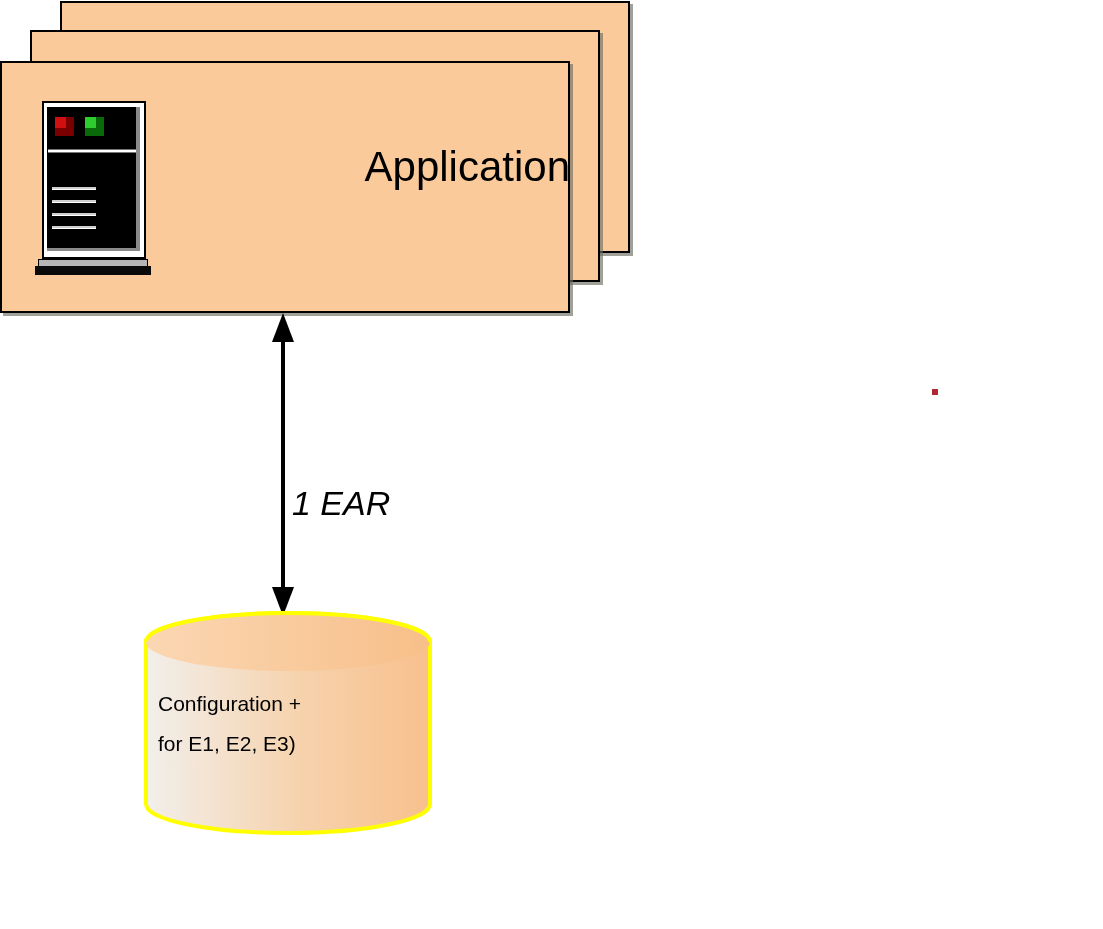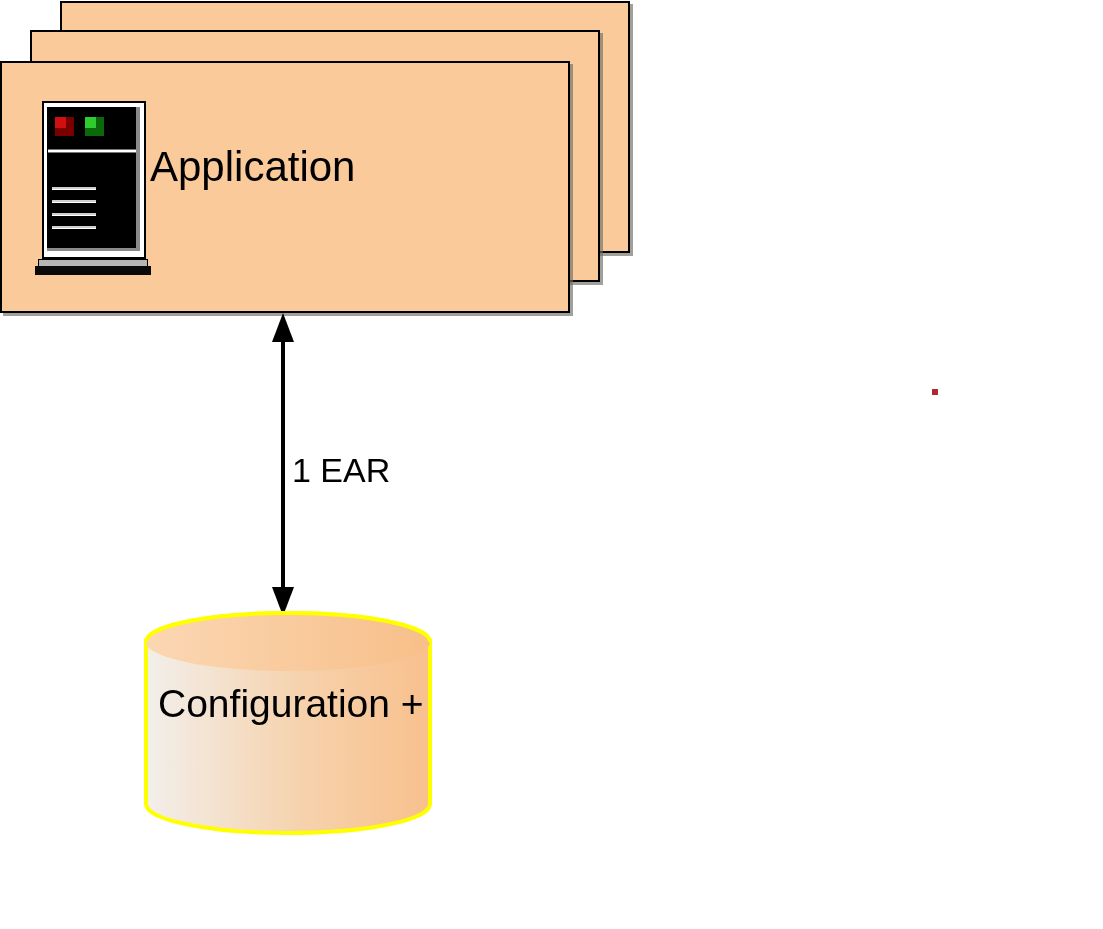--- a/index.html
+++ b/index.html
@@ -28,23 +28,23 @@
   .led-red .hot{background:#D01010;}
   .led-green .hot{background:#2ECC2E;}
   .srv-divider{left:48px;top:149px;width:88px;height:4px;
                background:#fff;border-top:1px solid #777;border-bottom:1px solid #777;box-sizing:border-box;}
   .srv-vent{left:52px;width:44px;height:2px;background:#cfcfcf;border-bottom:1px solid #fff;}
   .vent-1{top:187px;} .vent-2{top:200px;} .vent-3{top:213px;} .vent-4{top:226px;}
   .srv-base{left:38px;top:259px;width:110px;height:8px;background:#B5B5B5;border:1px solid #000;box-sizing:border-box;}
   .srv-pedestal{left:35px;top:266px;width:116px;height:9px;background:#0a0a0a;}
   
   .label{position:absolute;color:#000;}
-  .cluster-title{left:150px;top:142px;width:420px;text-align:left;font-size:42px;line-height:50px;}
-  .ear-label{left:292px;top:450px;font-size:34px;line-height:40px;white-space:nowrap;}
-  .db-label{left:158px;top:684px;width:285px;font-size:39px;line-height:40px;}
+  .cluster-title{left:150px;top:142px;width:420px;text-align:right;font-size:42px;line-height:50px;}
+  .ear-label{left:292px;top:483px;font-size:34px;line-height:40px;white-space:nowrap;font-style:italic;}
+  .db-label{left:158px;top:684px;width:285px;font-size:21px;line-height:40px;}
   
   .overlay{position:absolute;pointer-events:none;}
   #arrow-svg{left:260px;top:305px;}
   #cyl-svg{left:138px;top:606px;}
   
   .red-dot{position:absolute;left:932px;top:389px;width:6px;height:6px;background:#AE2936;}
 </style>
 </head>
 <body>
 
@@ -96,17 +96,18 @@
         <stop offset="1" stop-color="#F7BF89"></stop>
       </linearGradient>
     </defs>
     <path d="M 8,36 L 8,198 A 142,29 0 0 0 292,198 L 292,36 A 142,29 0 0 0 8,36 Z" fill="url(#bodyGrad)" stroke-width="4" stroke-linejoin="round" stroke="#FFFF00"></path>
     <ellipse cx="150" cy="36" rx="142" ry="29" fill="url(#lidGrad)"></ellipse>
     <path d="M 8,36 A 142,29 0 0 1 292,36" fill="none" stroke-width="4" stroke="#FFFF00"></path>
   </svg>
 
   <div class="label db-label">
     <div>Configuration +</div>
+    <div>for E1, E2, E3)</div>
   </div>
 
   <div class="red-dot"></div>
 
 </div>
 
 </body></html>

